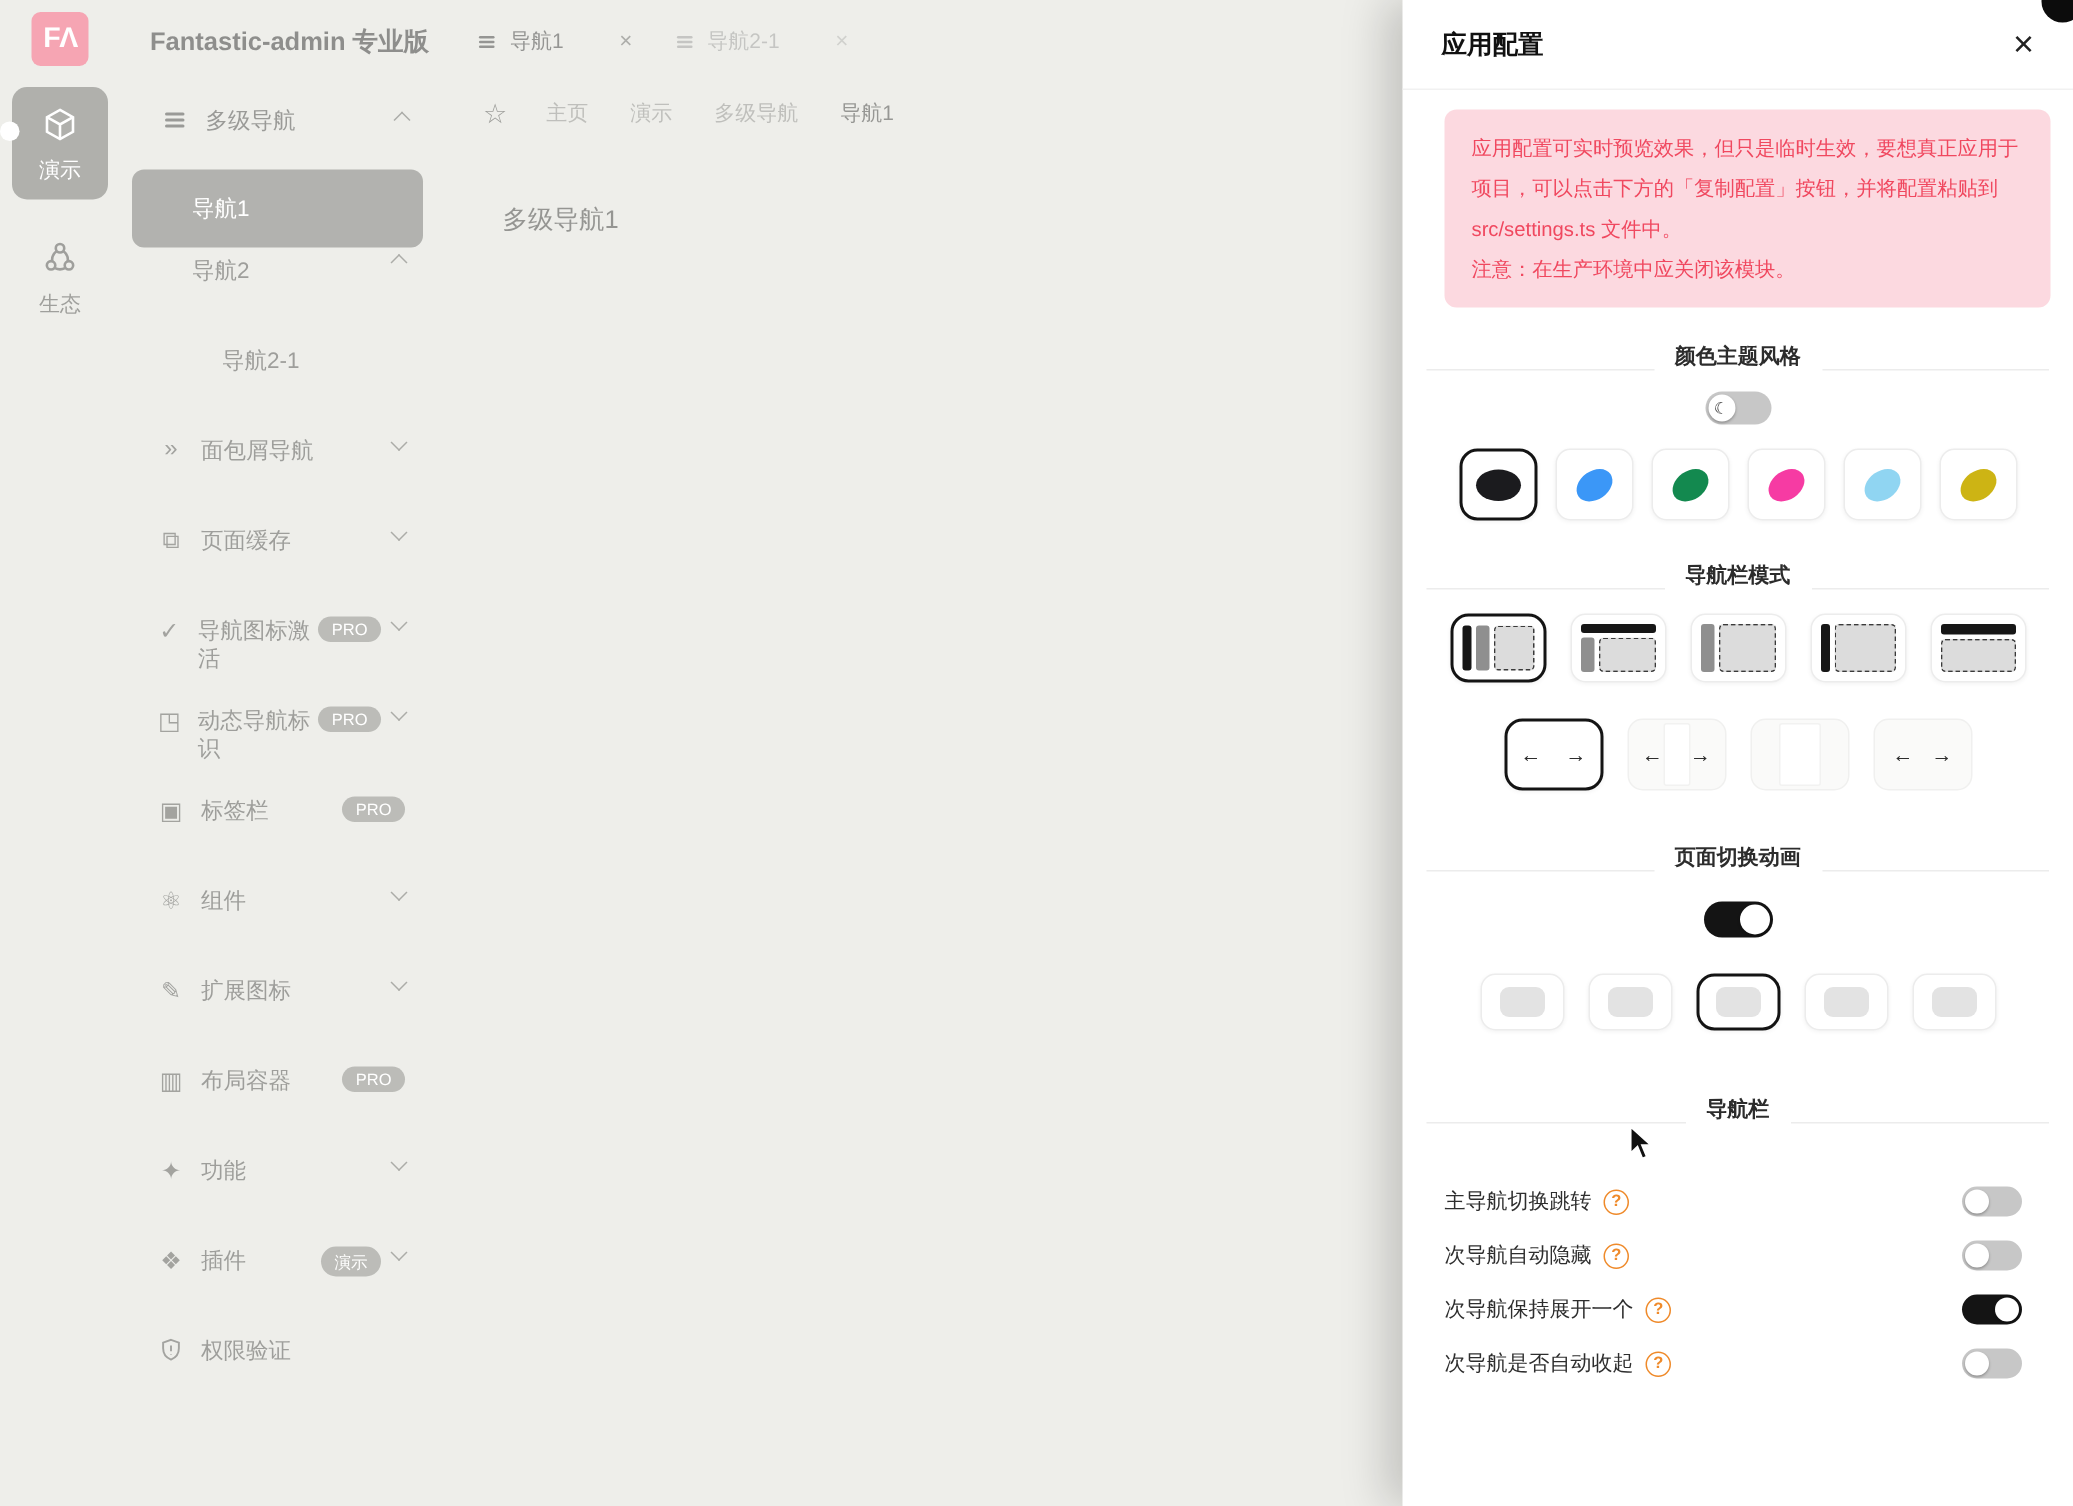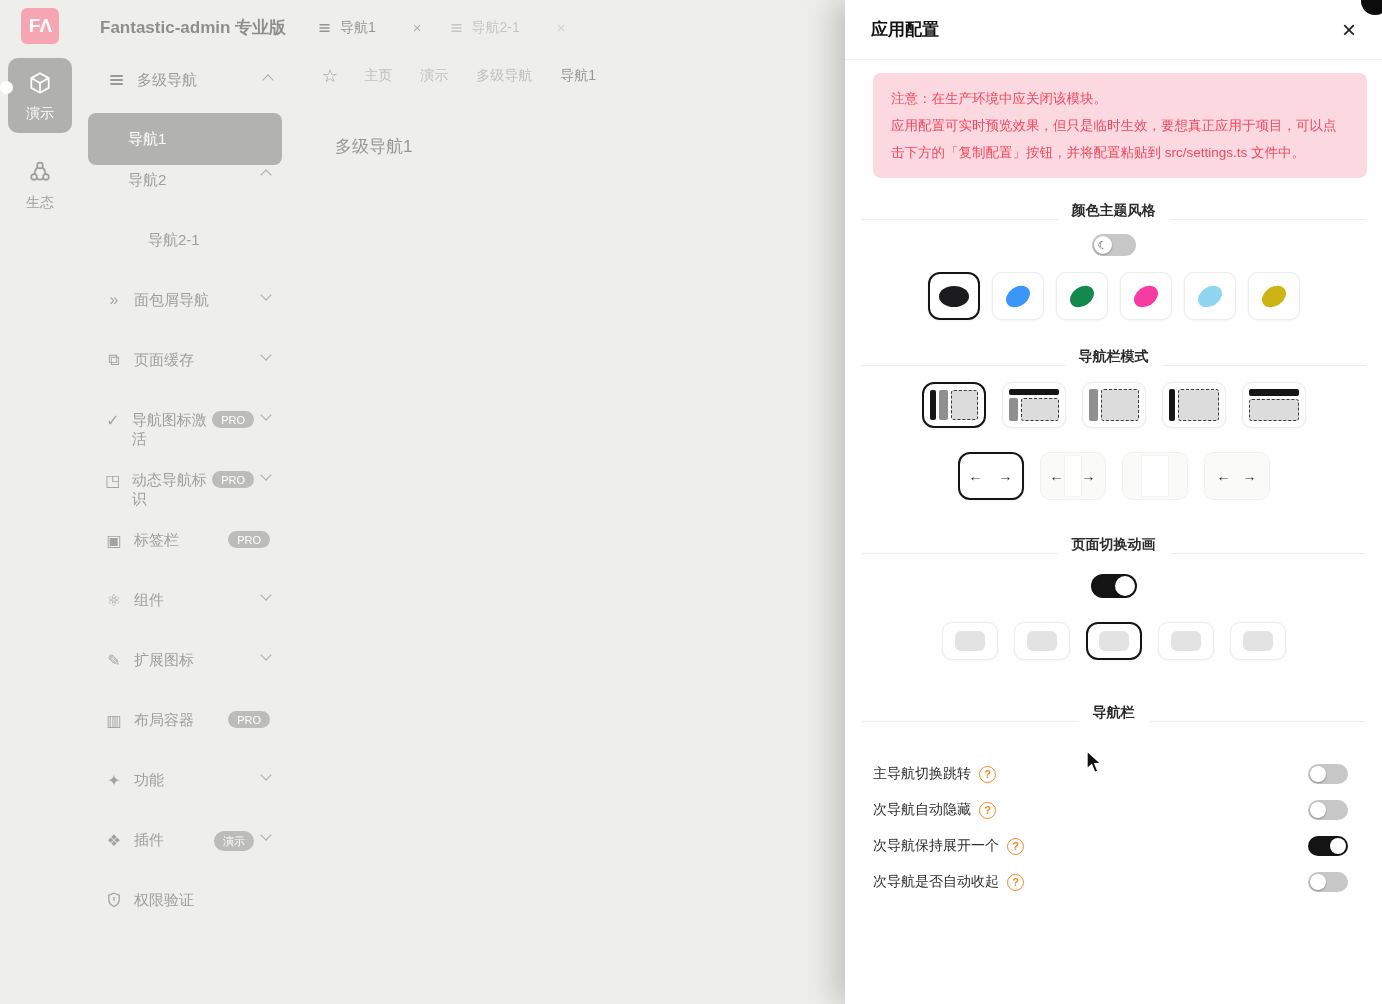--- a/index.html
+++ b/index.html
@@ -49,21 +49,21 @@
   .toolbar{position:absolute;left:290px;top:55px;right:0;height:42px;display:flex;align-items:center;padding-left:32px;gap:26px}
   .star{font-size:18px;color:#4c4c46}
   .crumbs{display:flex;gap:28px;font-size:14px;color:#8a8a83}
   .crumbs .cur{color:#3f3f3a}
   .content{position:absolute;left:290px;top:97px;right:0;bottom:0}
   .page-title{padding:38px 0 0 45px;font-size:17px;color:#3c3c37}
 
   .dim{position:absolute;inset:0;background:rgba(255,255,255,.46);z-index:4}
 
   
-  .drawer{position:absolute;top:0;right:0;bottom:0;width:537px;background:#fff;z-index:10;
+  .drawer{position:absolute;top:0;right:0;bottom:0;width:447px;background:#fff;z-index:10;
         box-shadow:-12px 0 28px rgba(0,0,0,.18);overflow:hidden;color:#2e2e2e}
   .d-head{height:60px;display:flex;align-items:center;padding:0 26px;border-bottom:1px solid #f1f1f1}
   .d-title{font-size:17px;font-weight:bold;color:#111}
   .d-close{margin-left:auto;font-size:24px;color:#222;line-height:1;cursor:pointer}
   .notice{margin:13px 15px 0 28px;background:#fcd9e0;border-radius:8px;padding:12px 18px;
         color:#f0485f;font-size:13.5px;line-height:2.0}
   .sec{display:flex;align-items:flex-end;gap:14px;padding:0 16px}
   .sec .line{flex:1;height:1px;background:#ececec}
   .sec .t{font-size:14px;font-weight:bold;color:#2c2c2c}
   .center-row{display:flex;justify-content:center;align-items:center}
@@ -260,22 +260,22 @@
 
   <div class="dim"></div>
 
   <div class="drawer">
     <div class="d-head">
       <div class="d-title">应用配置</div>
       <div class="d-close">×</div>
     </div>
 
     <div class="notice">
+      <p>应用配置可实时预览效果，但只是临时生效，要想真正应用于项目，可以点击下方的「复制配置」按钮，并将配置粘贴到 src/settings.ts 文件中。</p>
       <p>注意：在生产环境中应关闭该模块。</p>
-      <p>应用配置可实时预览效果，但只是临时生效，要想真正应用于项目，可以点击下方的「复制配置」按钮，并将配置粘贴到 src/settings.ts 文件中。</p>
     </div>
 
     <div class="sec mt24">
       <span class="line"></span>
         <span class="t">颜色主题风格</span>
         <span class="line"></span>
     </div>
     <div class="center-row mt14">
       <div class="tg" id="dark-toggle">
         <span class="knob">

